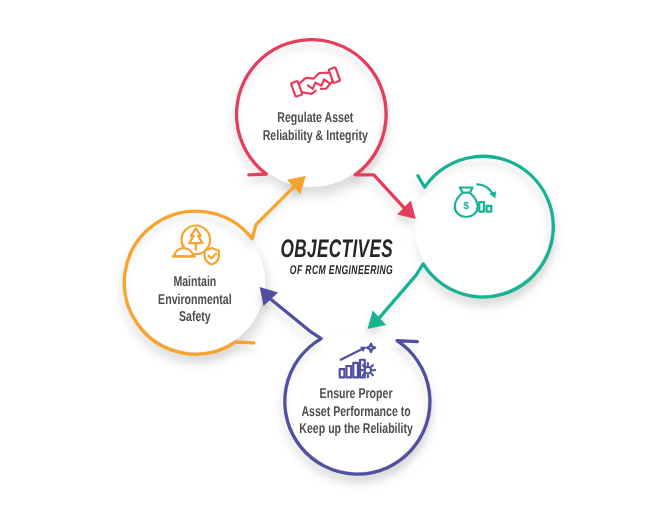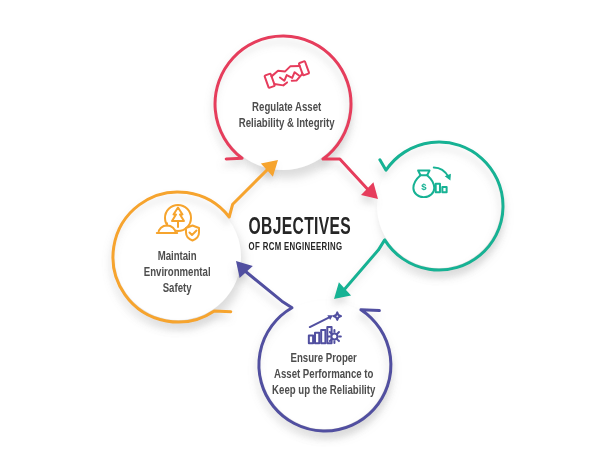--- a/index.html
+++ b/index.html
@@ -9,21 +9,21 @@
   .ring{fill:none;stroke-width:3;stroke-linecap:round;stroke-linejoin:round;}
   .g-red{color:var(--c-red,#e63c5c);}
   .g-teal{color:var(--c-teal,#17b294);}
   .g-purple{color:var(--c-purple,#514fa0);}
   .g-orange{color:var(--c-orange,#f6a42d);}
   .node{position:absolute;display:flex;flex-direction:column;align-items:center;text-align:center;}
   .node .label{font-size:13px;font-weight:700;color:var(--c-text,#4d4d4d);line-height:16px;}
   .squeeze{transform:scaleX(.74);transform-origin:50% 50%;white-space:nowrap;}
   .icon{display:block;margin:0 auto 4px auto;}
   .icon *{vector-effect:non-scaling-stroke;}
-  .center-block{position:absolute;left:223px;top:213px;width:160px;text-align:left;}
+  .center-block{position:absolute;left:223px;top:213px;width:160px;text-align:right;font-style:italic;}
   .title{font-size:23px;font-weight:700;color:var(--c-title,#262626);line-height:26px;letter-spacing:.5px;transform:scaleX(.68);transform-origin:50% 50%;white-space:nowrap;}
   .subtitle{font-size:11.5px;font-weight:700;color:var(--c-title,#262626);line-height:15px;letter-spacing:.5px;transform:scaleX(.68);transform-origin:50% 50%;white-space:nowrap;}
 </style>
 </head>
 <body>
 
 <div class="stage">
 
   <svg class="canvas" width="600" height="464" viewBox="0 0 600 464">
     <defs>

